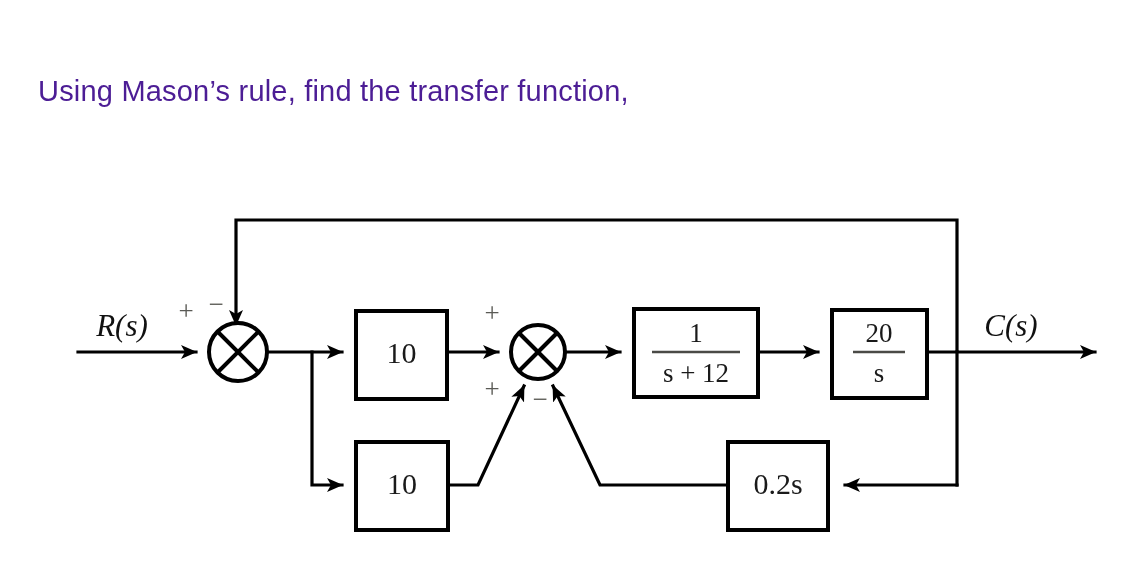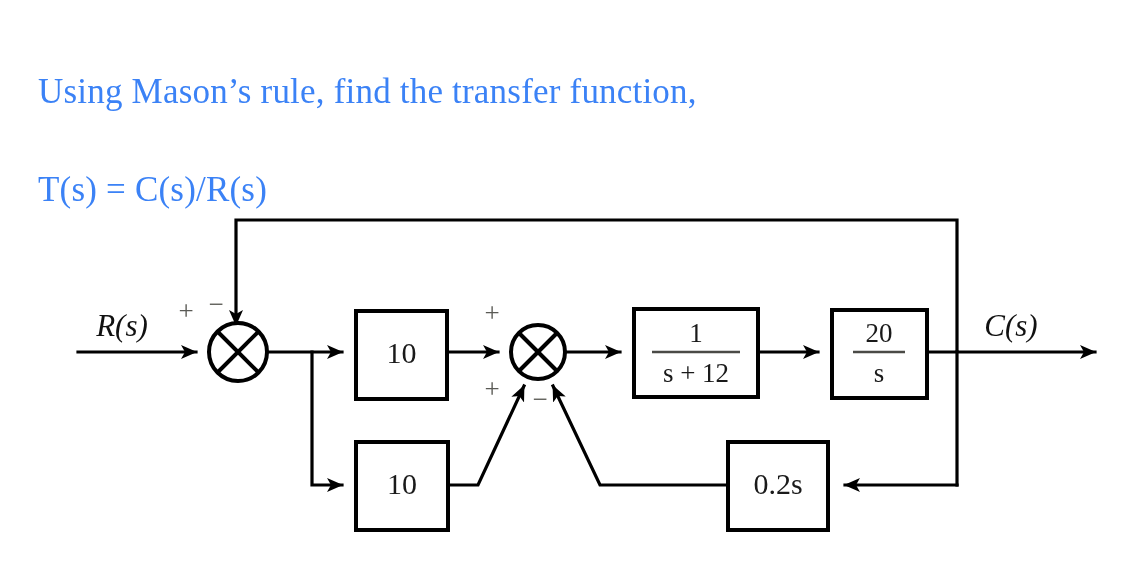--- a/index.html
+++ b/index.html
@@ -14,24 +14,24 @@
     position: relative;
     overflow: hidden;
     font-family: "Liberation Sans", sans-serif;
     color: #000000;
   }
   .prompt-text {
     position: absolute;
     left: 38px;
     top: 18px;
     width: 1060px;
-    font-family: Liberation Serif, serif;
-    font-size: 35px;
+    font-family: Liberation Sans, sans-serif;
+    font-size: 29px;
     line-height: 49px;
-    color: #3b82f6;
+    color: #4c1d95;
     letter-spacing: 0.2px;
     white-space: pre-line;
   }
   .prompt-line {
     display: block;
   }
   .diagram-wrap {
     position: absolute;
     left: 0;
     top: 190px;
@@ -97,21 +97,20 @@
   }
   .arrowhead {
     fill: #000000;
   }
 </style>
 </head>
 <body>
 
 <div class="prompt-text">
   <span class="prompt-line">Using Mason’s rule, find the transfer function,</span>
-  <span class="prompt-line">T(s) = C(s)/R(s)</span>
 </div>
 
 <div class="diagram-wrap">
   <svg class="diagram" viewBox="0 0 1134 378">
     <defs>
       <marker id="arrR" markerWidth="16" markerHeight="14" refX="15" refY="7" orient="auto" markerUnits="userSpaceOnUse">
         <path class="arrowhead" d="M0,0 L16,7 L0,14 L4,7 Z"></path>
       </marker>
       <marker id="arrD" markerWidth="16" markerHeight="14" refX="15" refY="7" orient="auto" markerUnits="userSpaceOnUse">
         <path class="arrowhead" d="M0,0 L16,7 L0,14 L4,7 Z"></path>

